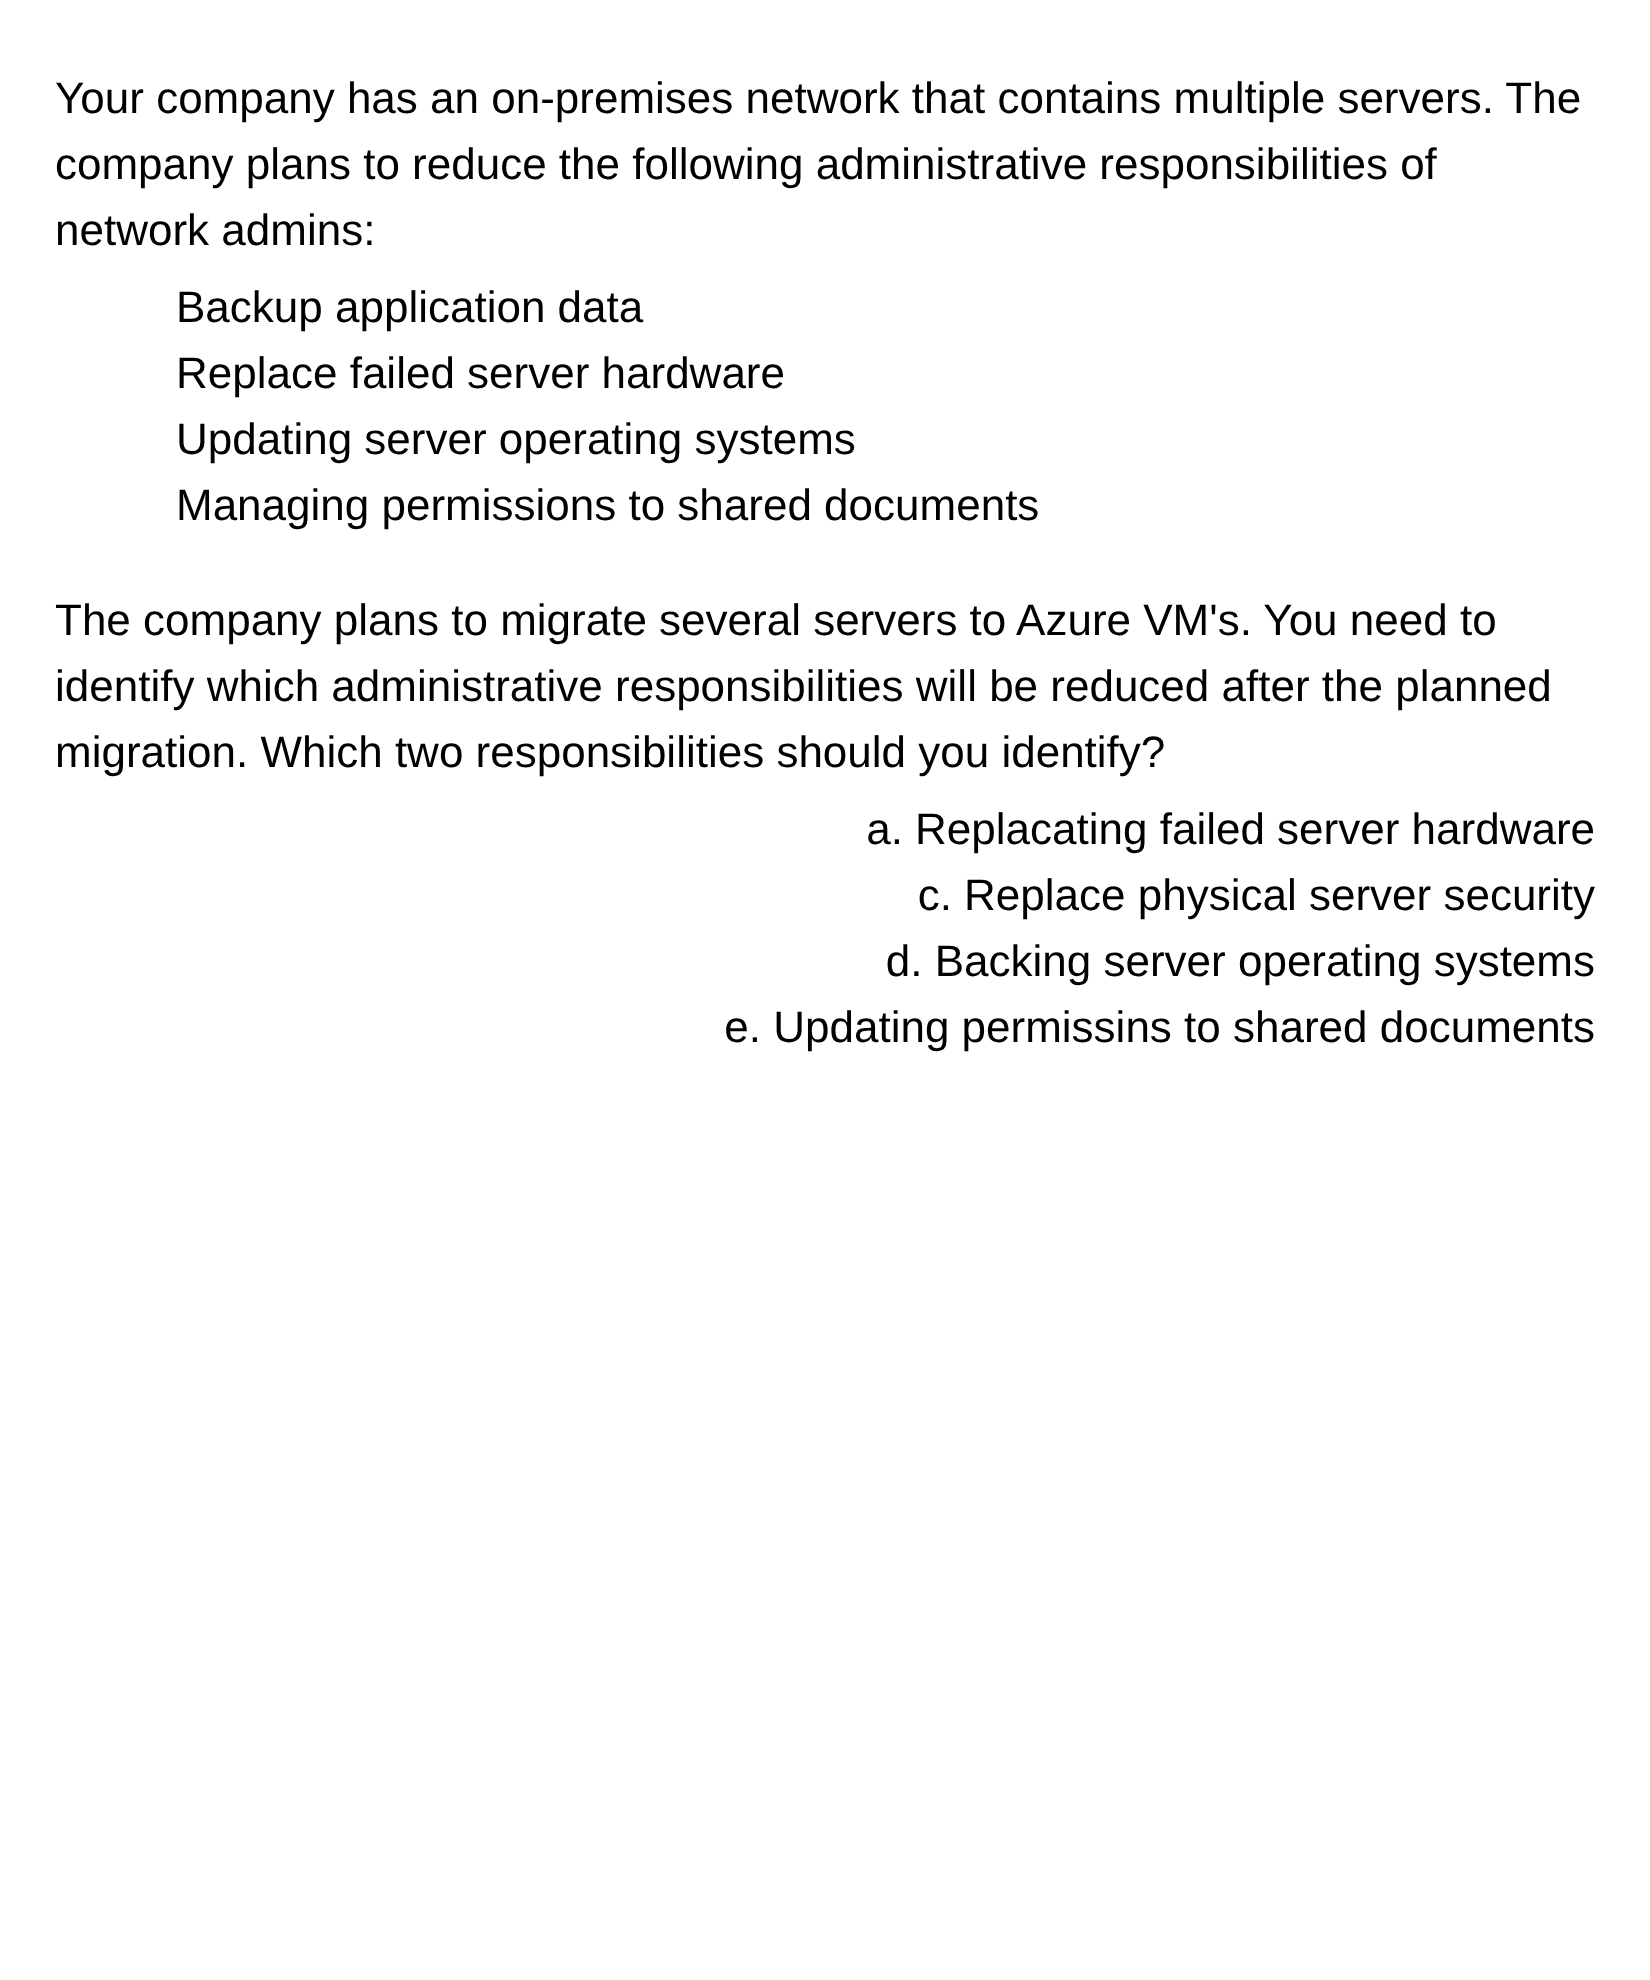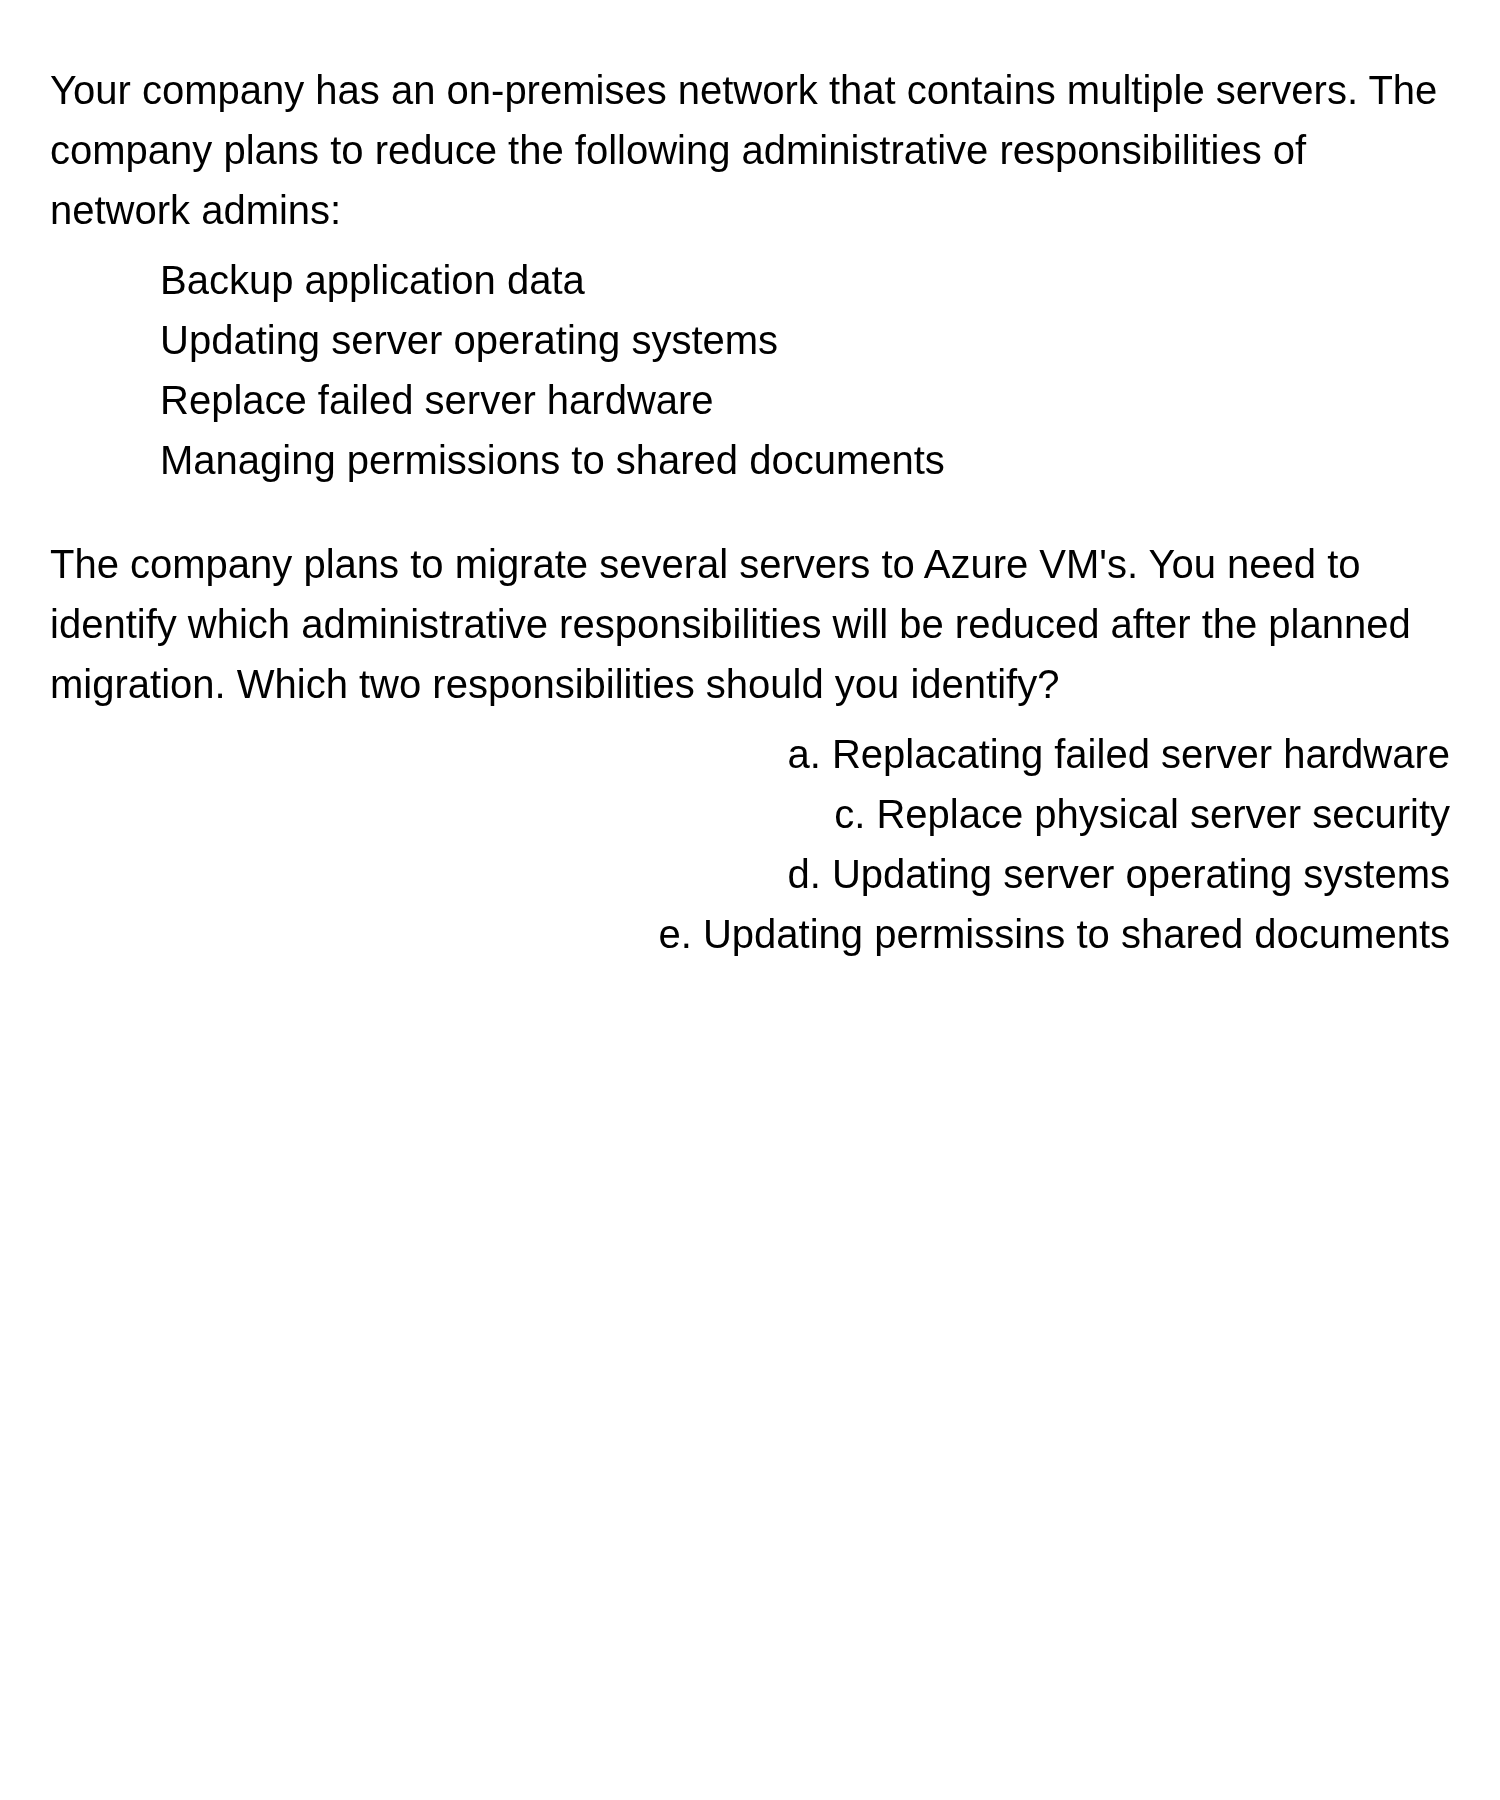--- a/index.html
+++ b/index.html
@@ -34,25 +34,25 @@
       line-height: 1.5;
     }
   </style>
 </head>
 <body>
 
 <div class="paragraph">Your company has an on-premises network that contains multiple servers. The company plans to reduce the following administrative responsibilities of network admins:</div>
 
 <div class="indented-list">
   <div>Backup application data</div>
+  <div>Replace failed server hardware</div>
   <div>Updating server operating systems</div>
-  <div>Replace failed server hardware</div>
   <div>Managing permissions to shared documents</div>
 </div>
 
 <div class="paragraph">The company plans to migrate several servers to Azure VM's. You need to identify which administrative responsibilities will be reduced after the planned migration. Which two responsibilities should you identify?</div>
 
 <div class="options">
   <div>a. Replacating failed server hardware</div>
   <div>c. Replace physical server security</div>
-  <div>d. Updating server operating systems</div>
+  <div>d. Backing server operating systems</div>
   <div>e. Updating permissins to shared documents</div>
 </div>
 
 </body></html>

